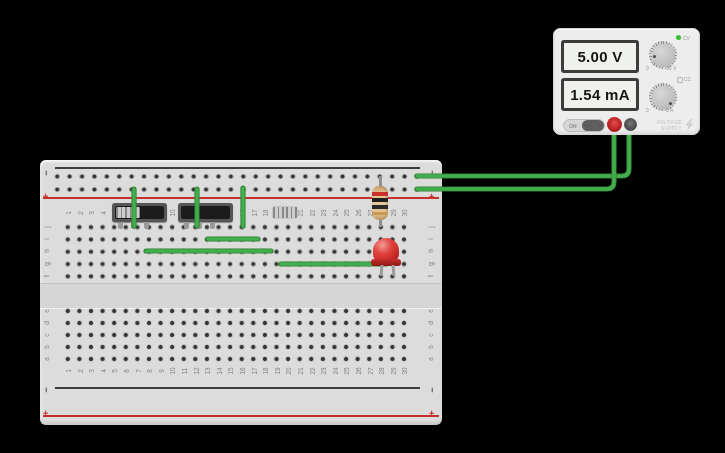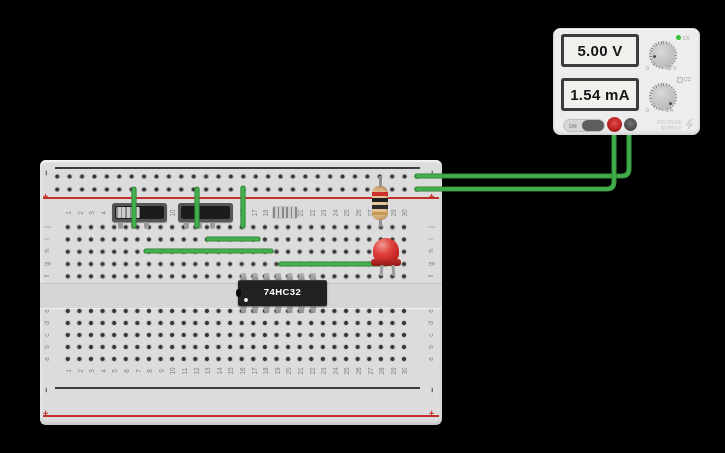--- a/index.html
+++ b/index.html
@@ -229,46 +229,23 @@
     <div class="band" style="top: 36px; height: 3px; background: rgb(197, 154, 82);"></div>
   </div>
 
   <div id="led">
     <div class="dome"></div>
     <div class="flange"></div>
     <div class="leg" style="left:9px;transform:rotate(4deg)"></div>
     <div class="leg" style="left:21px;transform:rotate(-4deg)"></div>
   </div>
 
-  <div id="ic">
-    <div id="icpins">
-        <div class="pin top" style="left: 2px;"></div>
-        <div class="pin bot" style="left: 2px;"></div>
-        <div class="pin top" style="left: 13.6px;"></div>
-        <div class="pin bot" style="left: 13.6px;"></div>
-        <div class="pin top" style="left: 25.2px;"></div>
-        <div class="pin bot" style="left: 25.2px;"></div>
-        <div class="pin top" style="left: 36.8px;"></div>
-        <div class="pin bot" style="left: 36.8px;"></div>
-        <div class="pin top" style="left: 48.4px;"></div>
-        <div class="pin bot" style="left: 48.4px;"></div>
-        <div class="pin top" style="left: 60px;"></div>
-        <div class="pin bot" style="left: 60px;"></div>
-        <div class="pin top" style="left: 71.6px;"></div>
-        <div class="pin bot" style="left: 71.6px;"></div>
-      </div>
-    <div class="icbody">
-      <div class="notch"></div>
-      <div class="pin1dot"></div>
-      <div class="iclabel">74HC32</div>
-    </div>
-  </div>
 
   <div id="psu">
-    <div class="display" style="top:5px">5.00 V</div>
+    <div class="display" style="top:11px">5.00 V</div>
     <div class="display" style="top:49px">1.54 mA</div>
 
     <div class="knob" style="top:12px">
       <div class="cap"></div>
       <div class="dot" style="left:4px;top:14px"></div>
     </div>
     <div class="knob" style="top:54px">
       <div class="cap"></div>
       <div class="dot" style="left:20px;top:19px"></div>
     </div>

